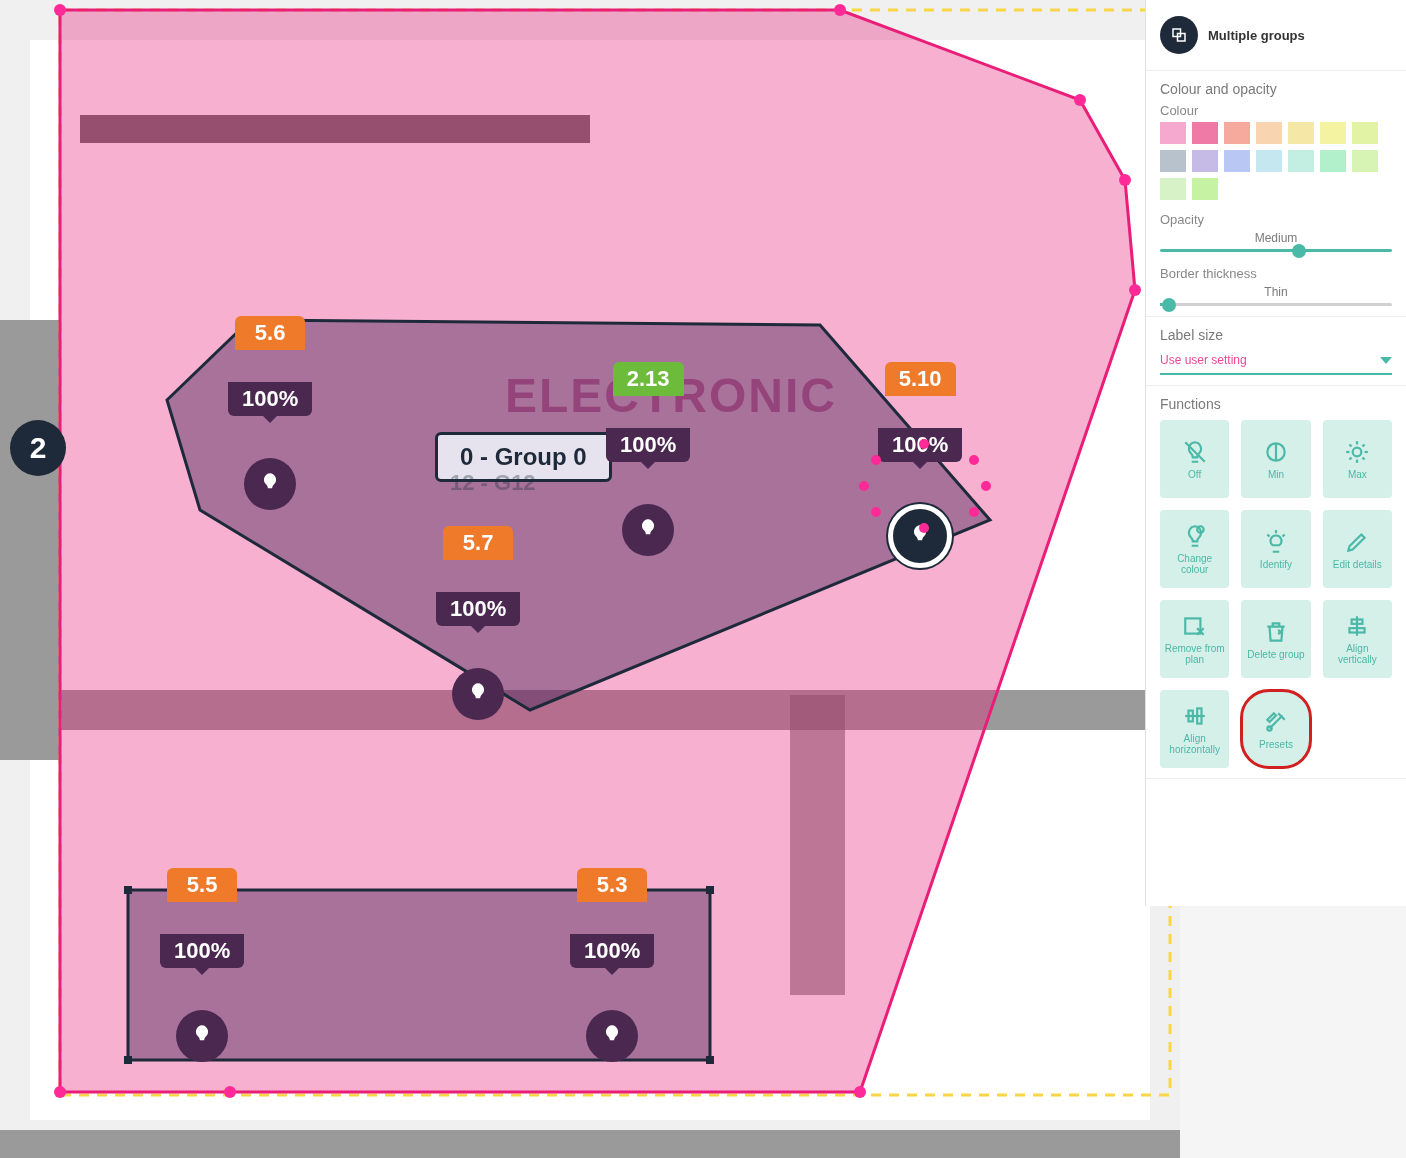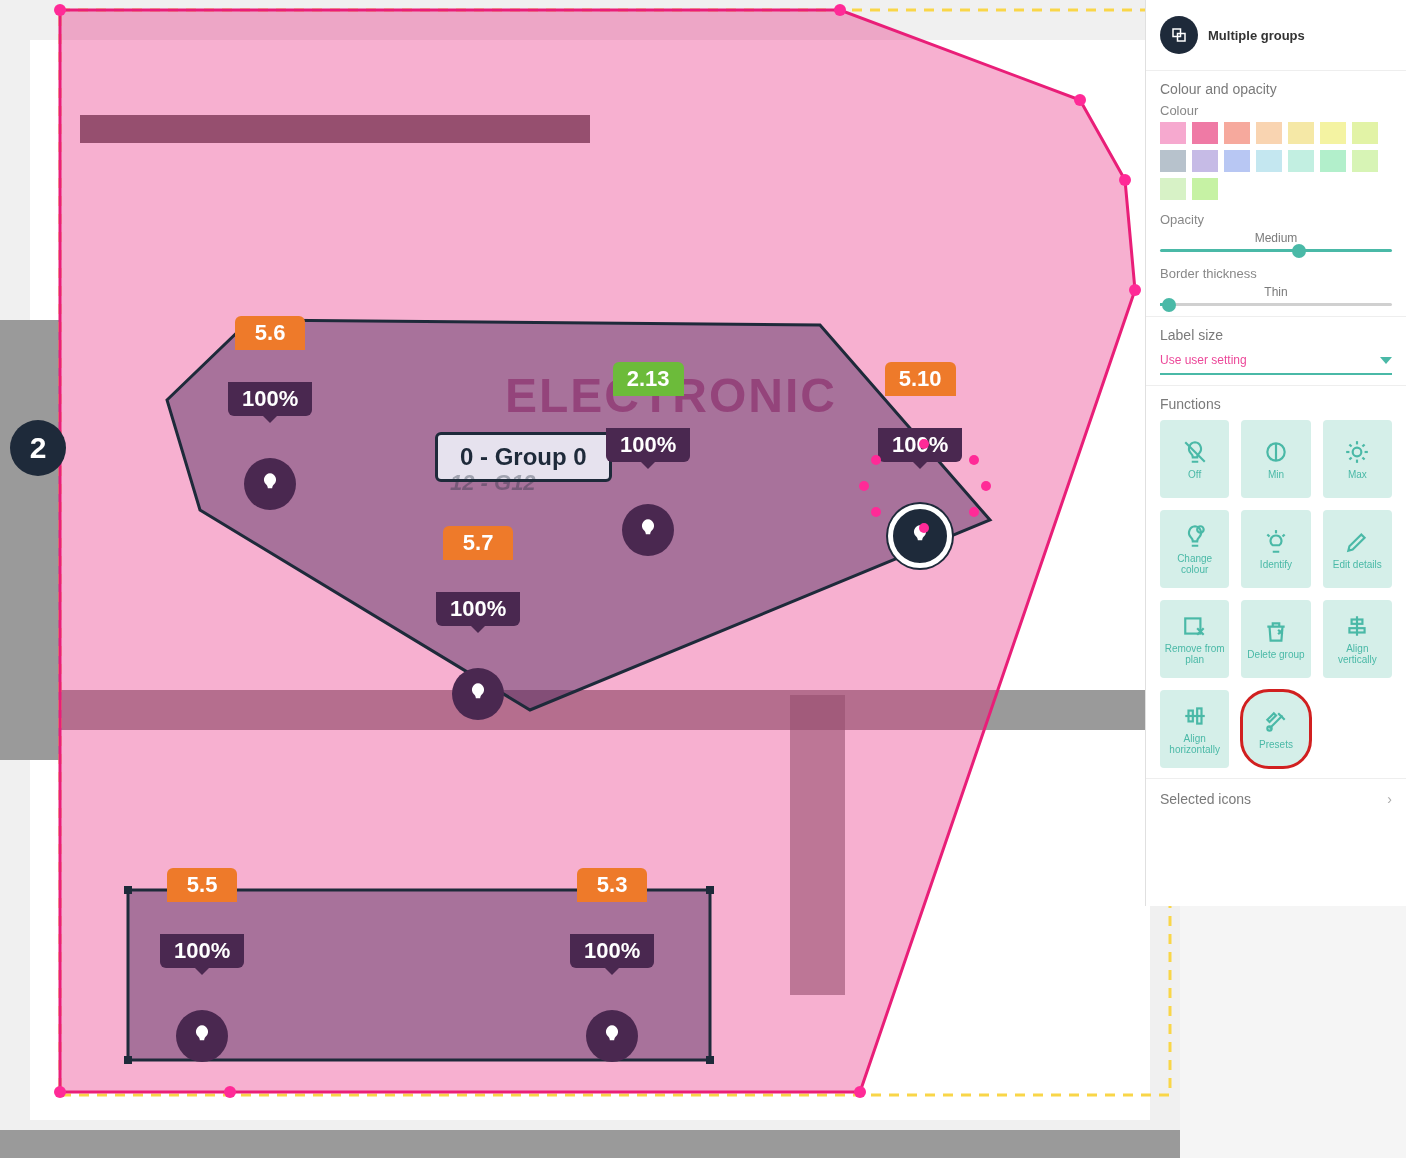--- a/index.html
+++ b/index.html
@@ -108,21 +108,20 @@
     padding: 8px 22px;
     text-align: center;
     white-space: nowrap;
   }
   .group-label.sub {
     color: rgba(30,42,58,0.35);
     border: none;
     background: transparent;
     font-size: 22px;
     padding: 0;
-    font-style: italic;
   }
 
   .device {
     position: absolute;
     display: flex;
     flex-direction: column;
     align-items: center;
     gap: 32px;
   }
   .device .tag {
@@ -513,17 +512,13 @@
             <path d="M6 18L18 6"></path>
             <path d="M14 4l6 6"></path>
             <circle cx="6" cy="18" r="2"></circle>
             <path d="M4 10l6-6 2 2-6 6z"></path>
           </svg>
           <span>Presets</span>
         </div>
       </div>
   </div>
 
-  <div class="sel-icons-row">
-    <span>Selected icons</span>
-    <span class="chev">›</span>
-  </div>
 </div>
 
 </body></html>

